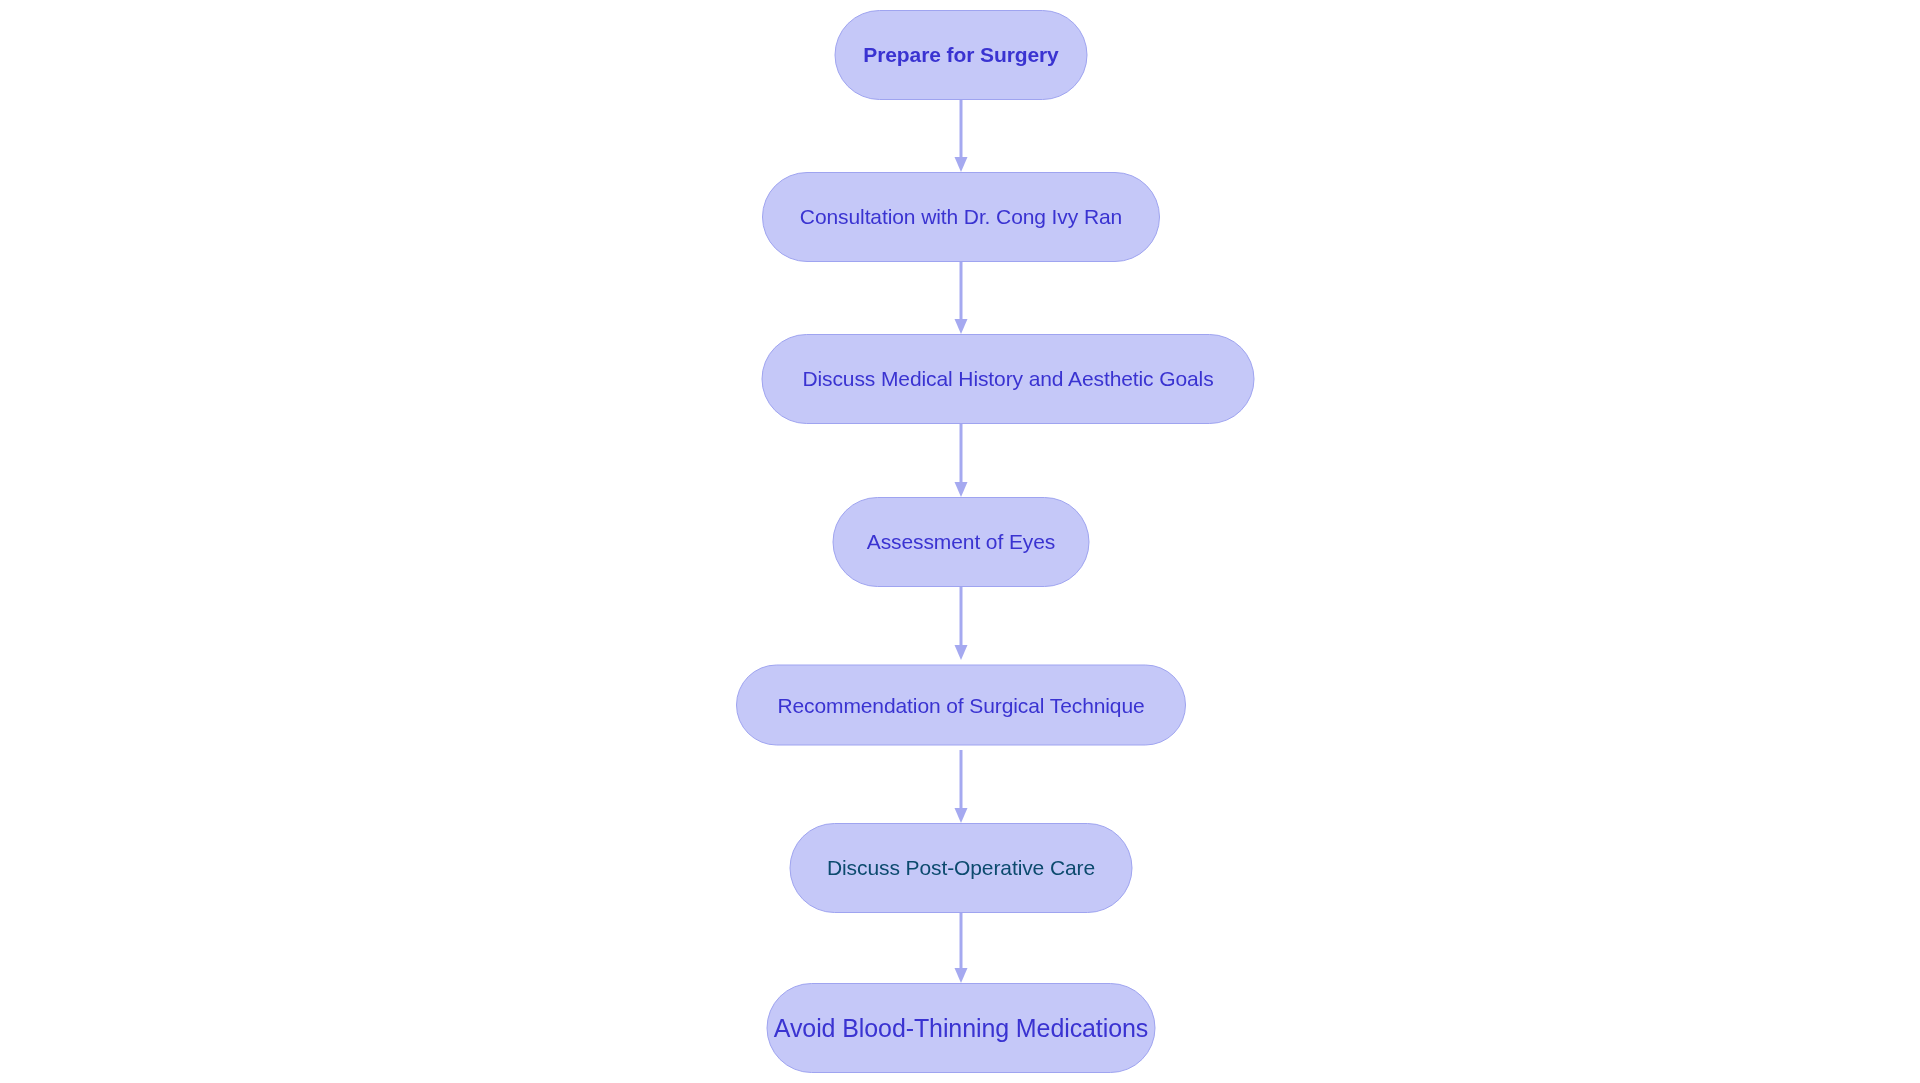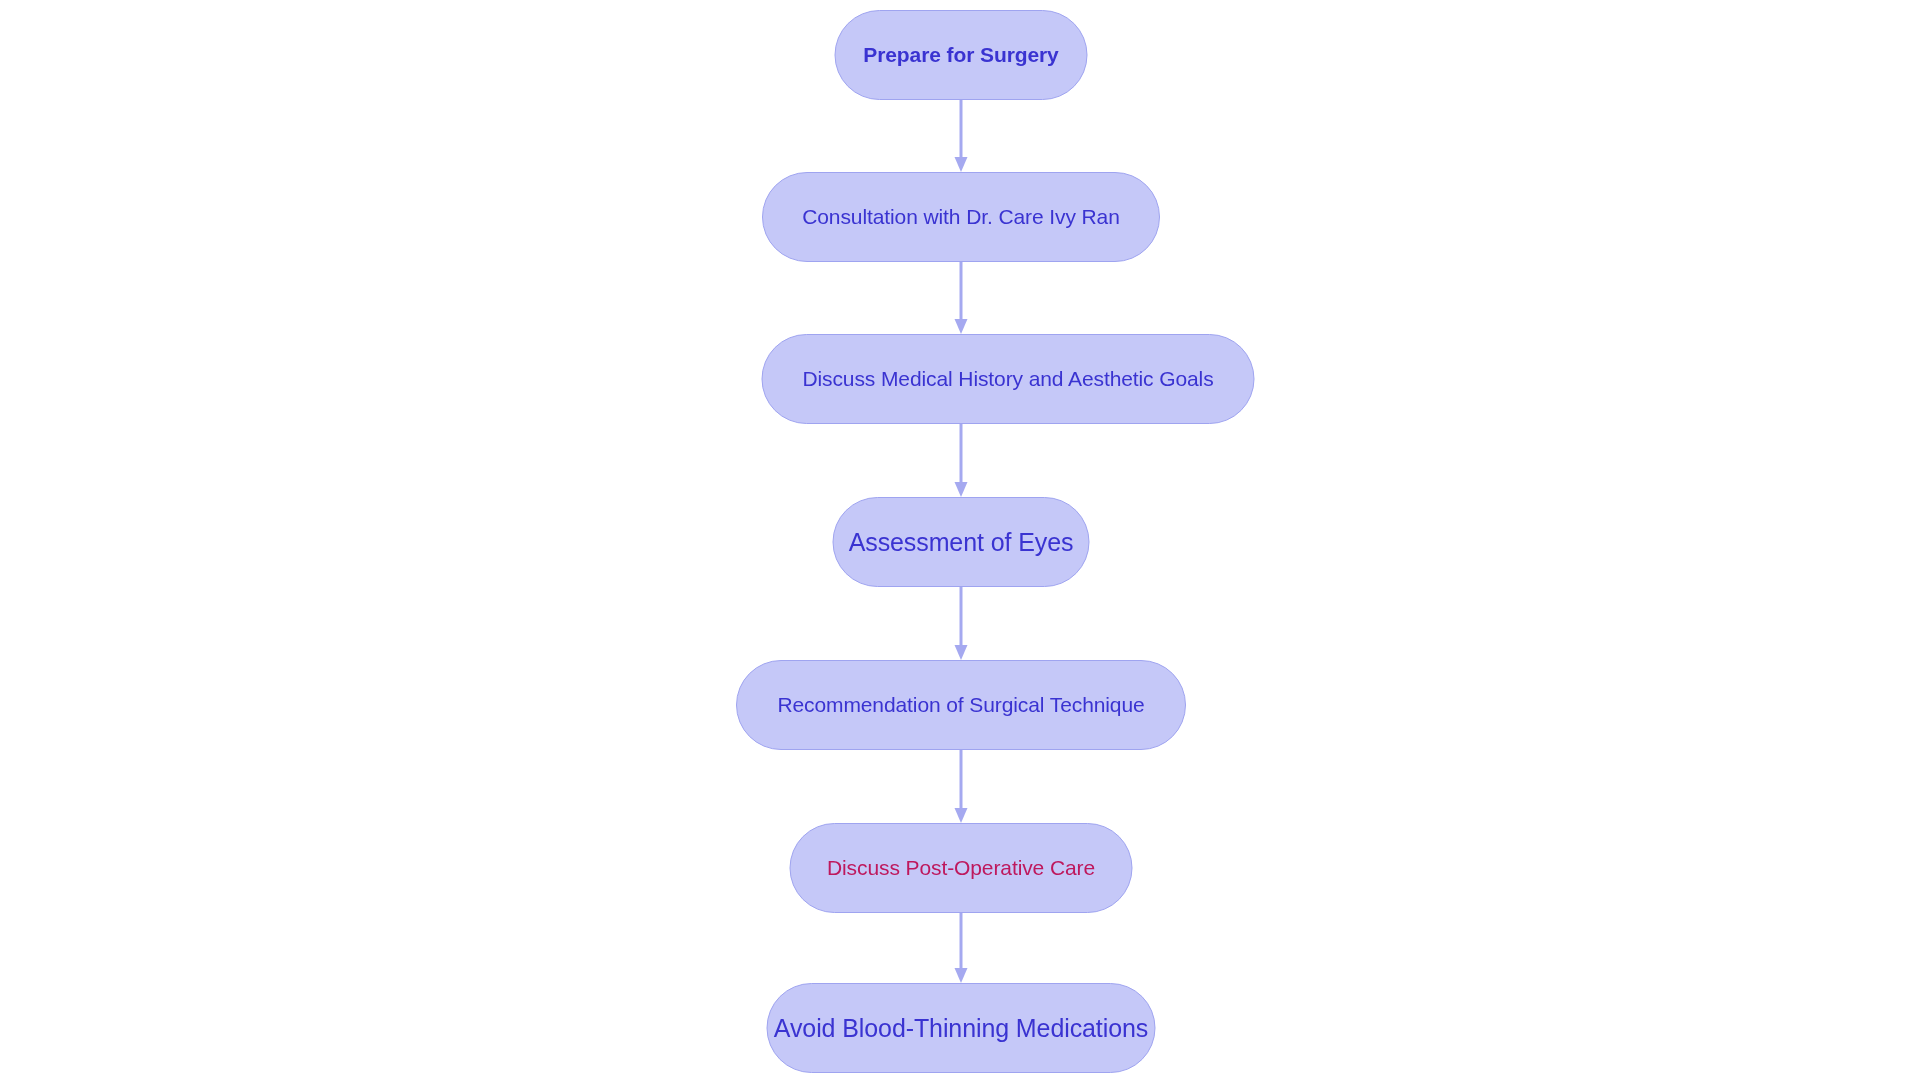--- a/index.html
+++ b/index.html
@@ -77,32 +77,32 @@
         <line x1="961" y1="913" x2="961" y2="970" stroke="#a5a9f0" stroke-width="3"></line>
         <polygon points="954.5,968 967.5,968 961,983" fill="#a5a9f0"></polygon>
       </g>
     </svg>
 
   <div id="node-layer">
       <div class="node" style="left: 961px; top: 55px; width: 253px; height: 90px; background: rgb(197, 200, 248); border-color: rgb(159, 164, 240);">
         <span class="node-label" style="color: rgb(58, 51, 209); font-size: 21px; font-weight: bold;">Prepare for Surgery</span>
       </div>
       <div class="node" style="left: 961px; top: 217px; width: 398px; height: 90px; background: rgb(197, 200, 248); border-color: rgb(159, 164, 240);">
-        <span class="node-label" style="color: rgb(58, 51, 209); font-size: 21px;">Consultation with Dr. Care Ivy Ran</span>
+        <span class="node-label" style="color: rgb(58, 51, 209); font-size: 21px;">Consultation with Dr. Cong Ivy Ran</span>
       </div>
       <div class="node" style="left: 1008px; top: 379px; width: 493px; height: 90px; background: rgb(197, 200, 248); border-color: rgb(159, 164, 240);">
         <span class="node-label" style="color: rgb(58, 51, 209); font-size: 21px;">Discuss Medical History and Aesthetic Goals</span>
       </div>
       <div class="node" style="left: 961px; top: 542px; width: 257px; height: 90px; background: rgb(197, 200, 248); border-color: rgb(159, 164, 240);">
-        <span class="node-label" style="color: rgb(58, 51, 209); font-size: 25px;">Assessment of Eyes</span>
+        <span class="node-label" style="color: rgb(58, 51, 209); font-size: 21px;">Assessment of Eyes</span>
       </div>
-      <div class="node" style="left: 961px; top: 705px; width: 450px; height: 90px; background: rgb(197, 200, 248); border-color: rgb(159, 164, 240);">
+      <div class="node" style="left: 961px; top: 705px; width: 450px; height: 81px; background: rgb(197, 200, 248); border-color: rgb(159, 164, 240);">
         <span class="node-label" style="color: rgb(58, 51, 209); font-size: 21px;">Recommendation of Surgical Technique</span>
       </div>
       <div class="node" style="left: 961px; top: 868px; width: 343px; height: 90px; background: rgb(197, 200, 248); border-color: rgb(159, 164, 240);">
-        <span class="node-label" style="color: #be185d; font-size: 21px;">Discuss Post-Operative Care</span>
+        <span class="node-label" style="color: #0c4a6e; font-size: 21px;">Discuss Post-Operative Care</span>
       </div>
       <div class="node" style="left: 961px; top: 1028px; width: 389px; height: 90px; background: rgb(197, 200, 248); border-color: rgb(159, 164, 240);">
         <span class="node-label" style="color: rgb(58, 51, 209); font-size: 25px;">Avoid Blood-Thinning Medications</span>
       </div>
     </div>
 
 </div>
 
 </body></html>

